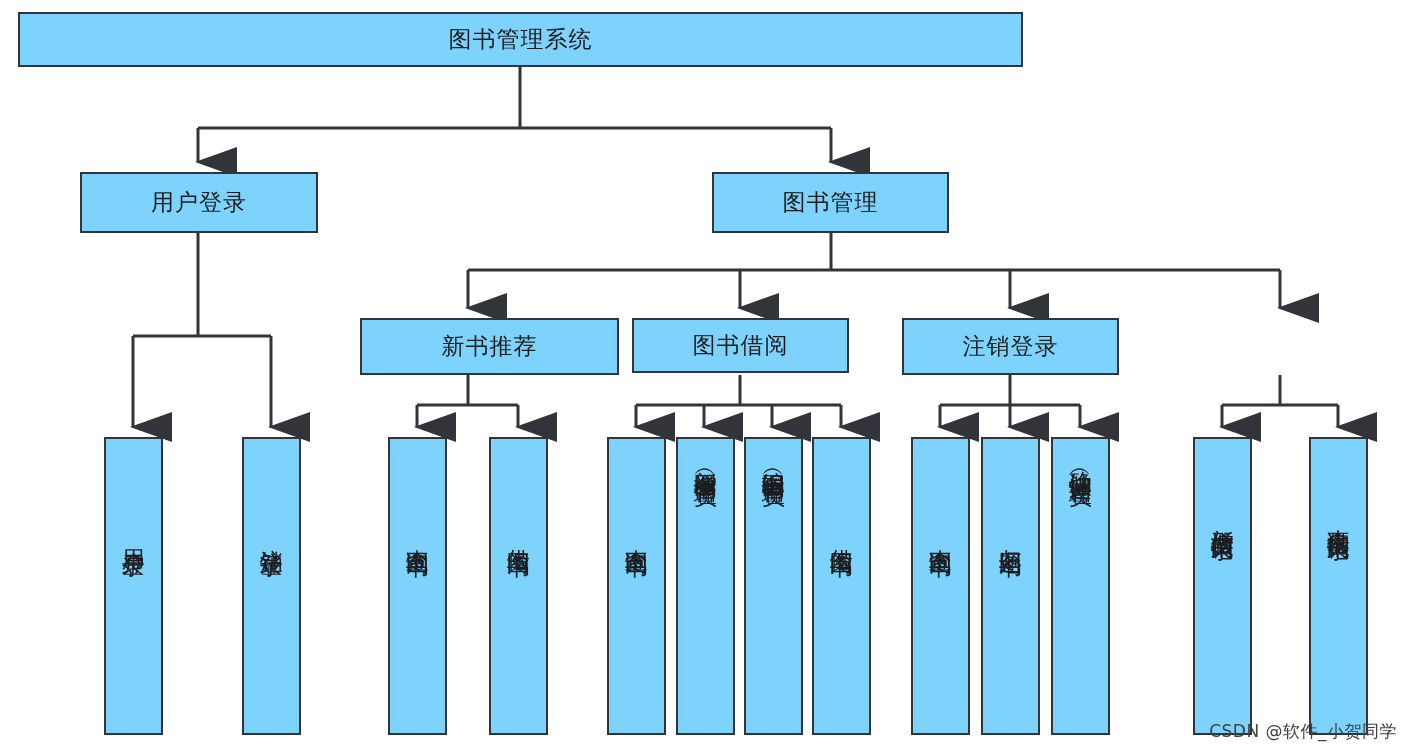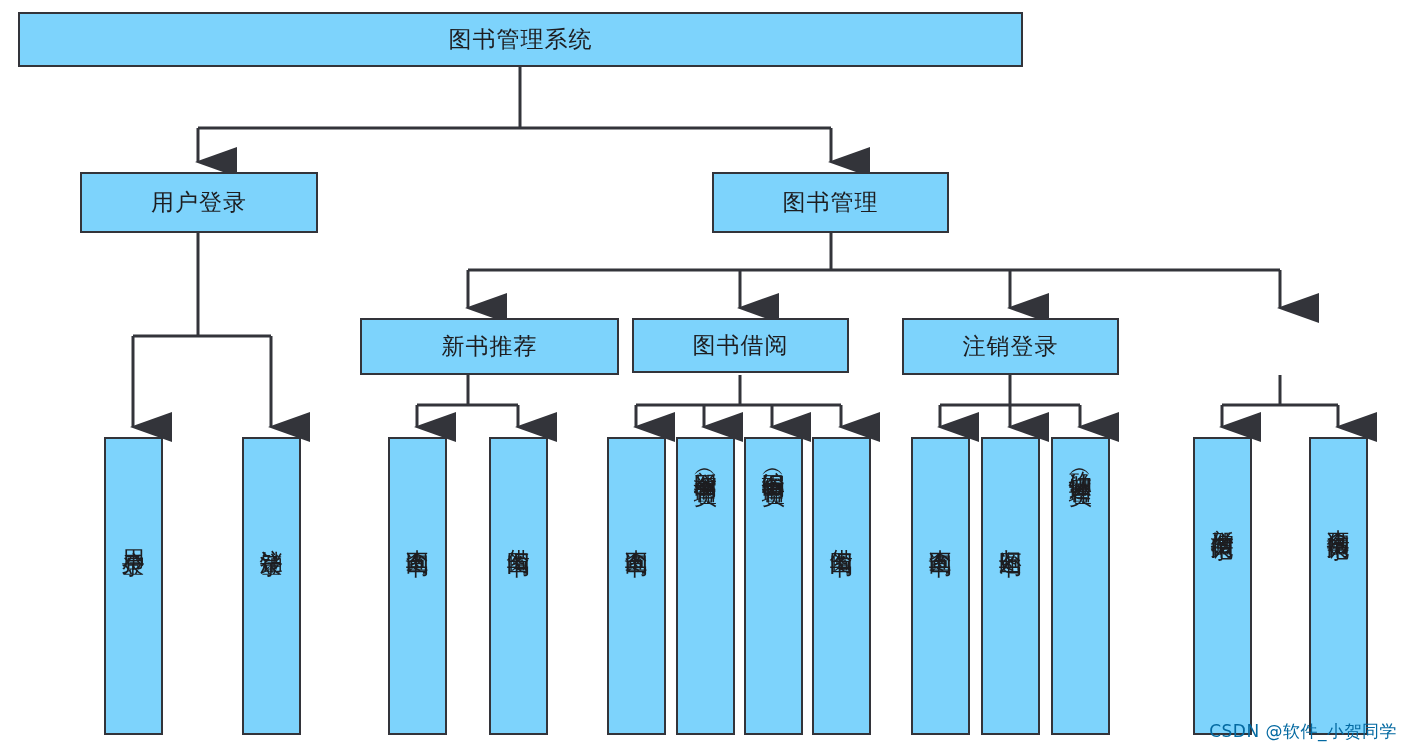--- a/index.html
+++ b/index.html
@@ -58,21 +58,21 @@
     margin-top: 78px;
   }
   .node.vert.midlow .vtext {
     margin-top: 58px;
   }
   #watermark {
     position: absolute;
     right: 8px;
     bottom: 4px;
     font-size: 17px;
-    color: #0369a1;
+    color: #404040;
     letter-spacing: 0.5px;
     z-index: 5;
     white-space: nowrap;
   }
 </style>
 </head>
 <body>
 
 <div id="canvas">
 

